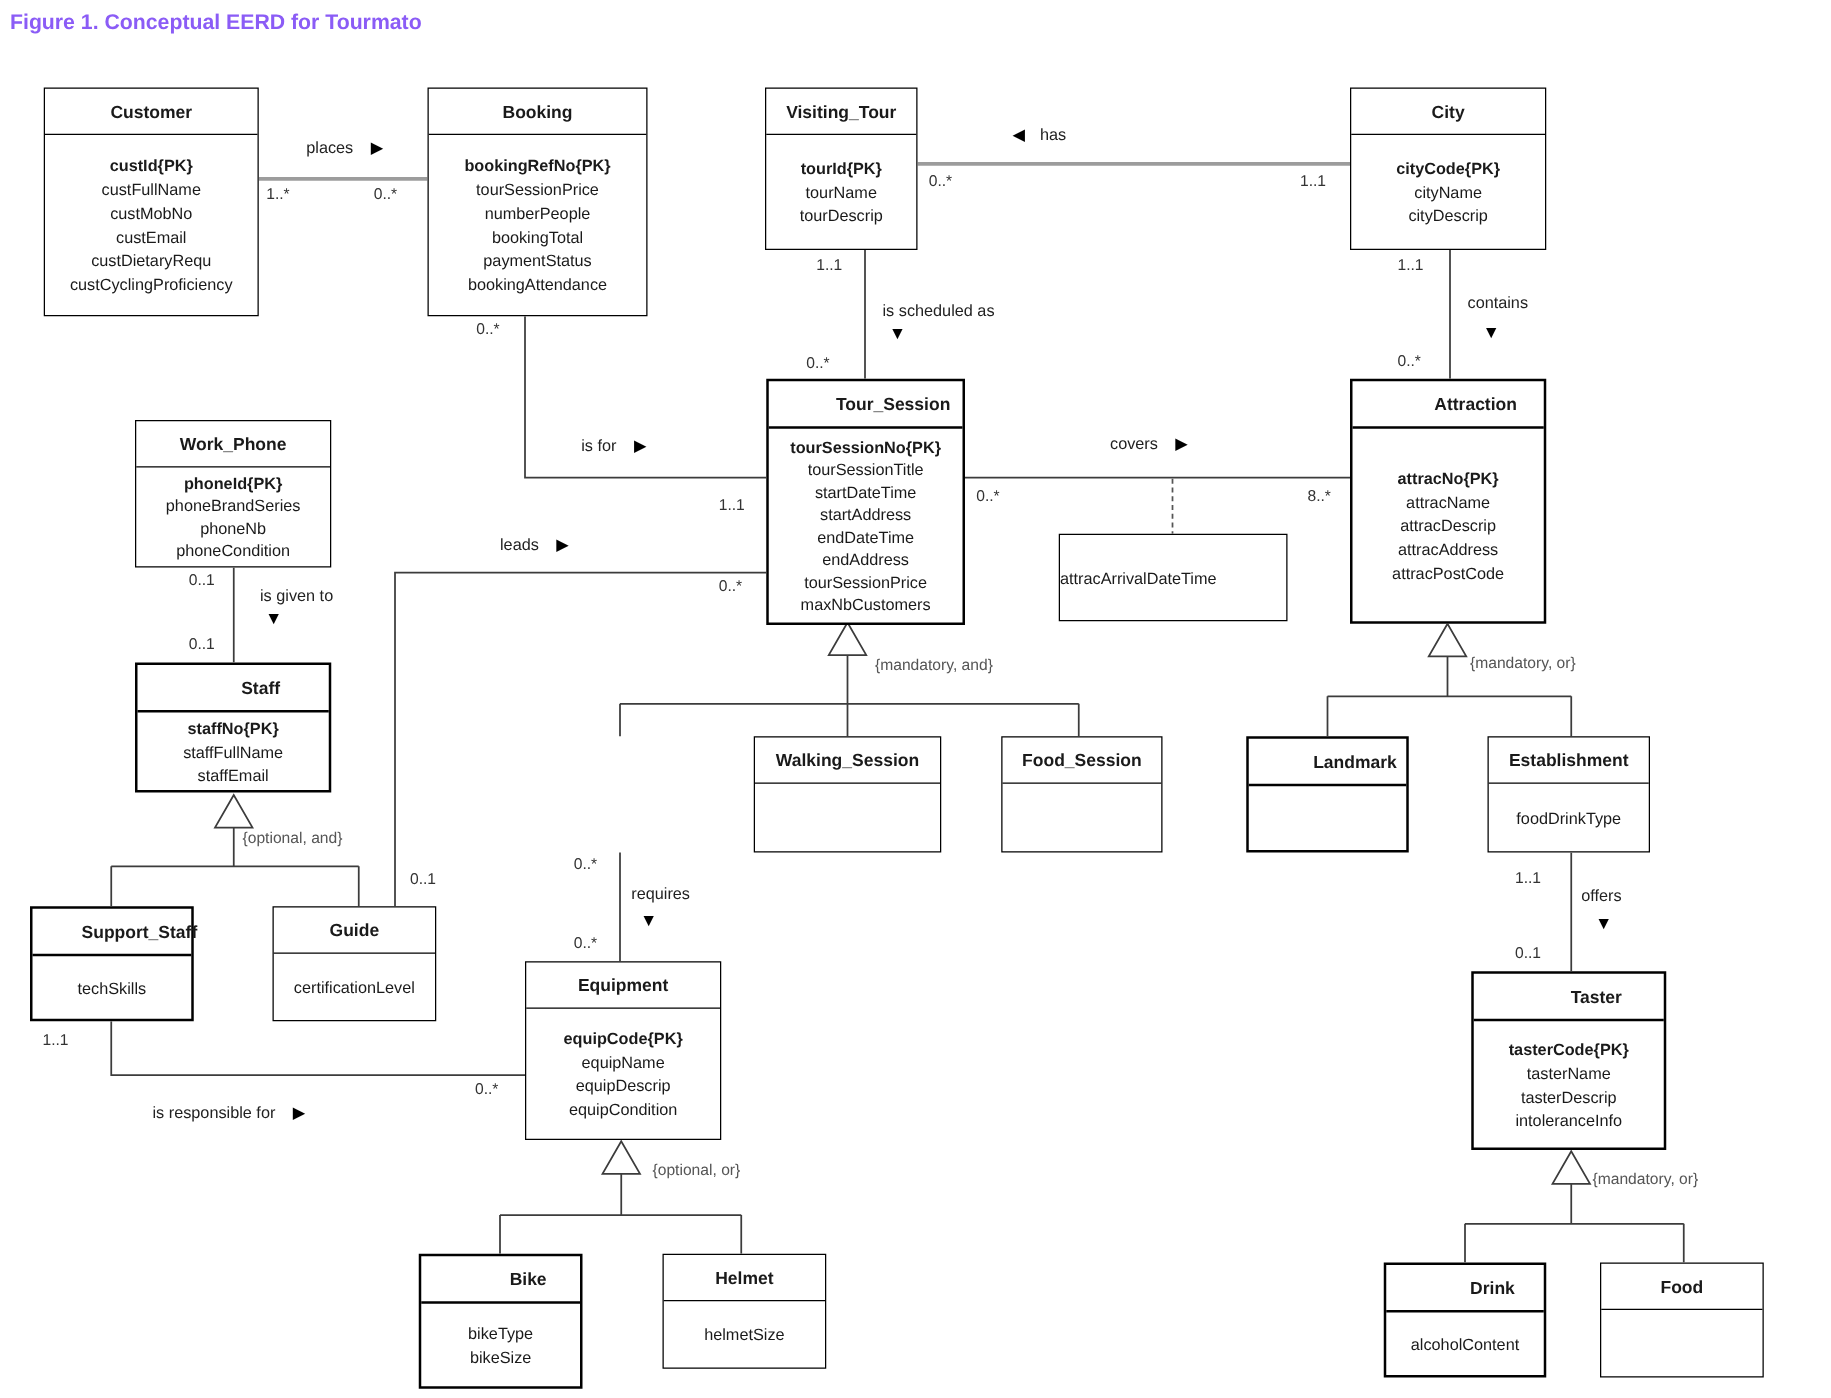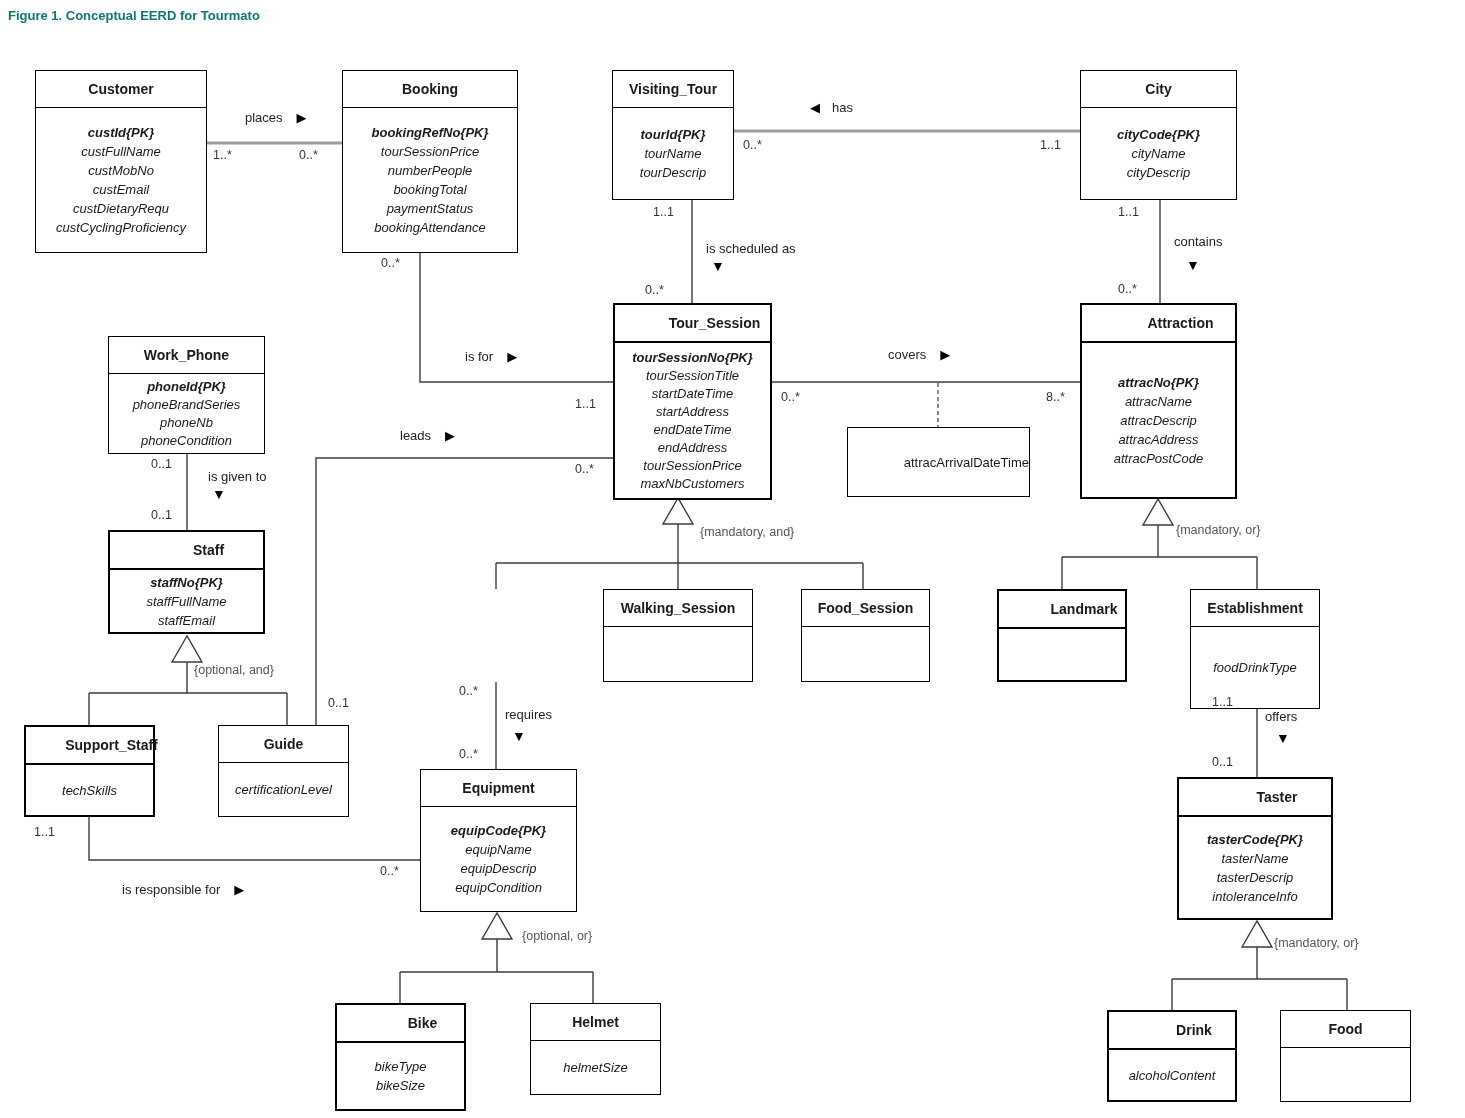--- a/index.html
+++ b/index.html
@@ -1,35 +1,35 @@
 <!DOCTYPE html>
 <html><head>
 <meta charset="utf-8">
 <style>
   html,body{margin:0;padding:0;background:#ffffff;}
   .canvas{position:relative;width:1465px;height:1118px;background:#ffffff;overflow:hidden;
           font-family:"Liberation Sans", sans-serif;color:#1a1a1a;}
-  .fig-title{position:absolute;left:8px;top:8px;font-size:13px;font-weight:700;color:#0f766e;}
+  .fig-title{position:absolute;left:8px;top:8px;font-size:17px;font-weight:700;color:#8b5cf6;}
   svg.wires{position:absolute;left:0;top:0;width:1465px;height:1118px;pointer-events:none;}
   .line{stroke:#3c3c3c;stroke-width:1.4;fill:none;}
   .thickline{stroke:#9c9c9c;stroke-width:3;fill:none;}
   .dashed{stroke:#555;stroke-width:1.4;stroke-dasharray:4 3;fill:none;}
   .tri{fill:#ffffff;stroke:#3c3c3c;stroke-width:1.4;}
   .entity{position:absolute;background:#ffffff;border:1.4px solid #000;box-sizing:border-box;
           display:flex;flex-direction:column;}
   .entity.thick{border-width:2.3px;}
   .etitle{flex:0 0 auto;height:36px;border-bottom:1.4px solid #000;display:flex;align-items:center;
           justify-content:center;font-size:14px;font-weight:700;text-align:center;}
   .entity.thick .etitle{border-bottom-width:2.3px;padding-left:44px;}
   .eattrs{flex:1 1 auto;display:flex;flex-direction:column;align-items:center;justify-content:center;
-          font-size:13px;line-height:19px;padding:3px 2px;text-align:center;font-style:italic;}
+          font-size:13px;line-height:19px;padding:3px 2px;text-align:center;}
   .attr{white-space:nowrap;}
   .attr.pk{font-weight:700;}
   .assoc{position:absolute;background:#ffffff;border:1.4px solid #000;box-sizing:border-box;
-         display:flex;align-items:center;justify-content:flex-end;font-size:13px;}
+         display:flex;align-items:center;justify-content:flex-start;font-size:13px;}
   .lbl{position:absolute;display:inline-flex;gap:14px;align-items:center;font-size:13px;
        color:#222;white-space:nowrap;}
   .arr{font-size:13px;line-height:1;color:#000;}
   .arrd{position:absolute;font-size:14px;line-height:1;color:#000;}
   .card{position:absolute;font-size:12.5px;color:#333;white-space:nowrap;}
   .constraint{position:absolute;font-size:12.5px;color:#555;white-space:nowrap;}
 </style>
 </head>
 <body>
 
@@ -161,21 +161,21 @@
     <div class="eattrs"></div>
   </div>
   <div class="entity" style="left:801px;top:589px;width:129px;height:93px">
     <div class="etitle">Food_Session</div>
     <div class="eattrs"></div>
   </div>
   <div class="entity thick" style="left:997px;top:589px;width:130px;height:93px">
     <div class="etitle">Landmark</div>
     <div class="eattrs"></div>
   </div>
-  <div class="entity" style="left:1190px;top:589px;width:130px;height:120px">
+  <div class="entity" style="left:1190px;top:589px;width:130px;height:93px">
     <div class="etitle">Establishment</div>
     <div class="eattrs">
         <div class="attr">foodDrinkType</div>
       </div>
   </div>
   <div class="entity" style="left:420px;top:769px;width:157px;height:143px">
     <div class="etitle">Equipment</div>
     <div class="eattrs">
         <div class="attr pk">equipCode{PK}</div>
         <div class="attr">equipName</div>

